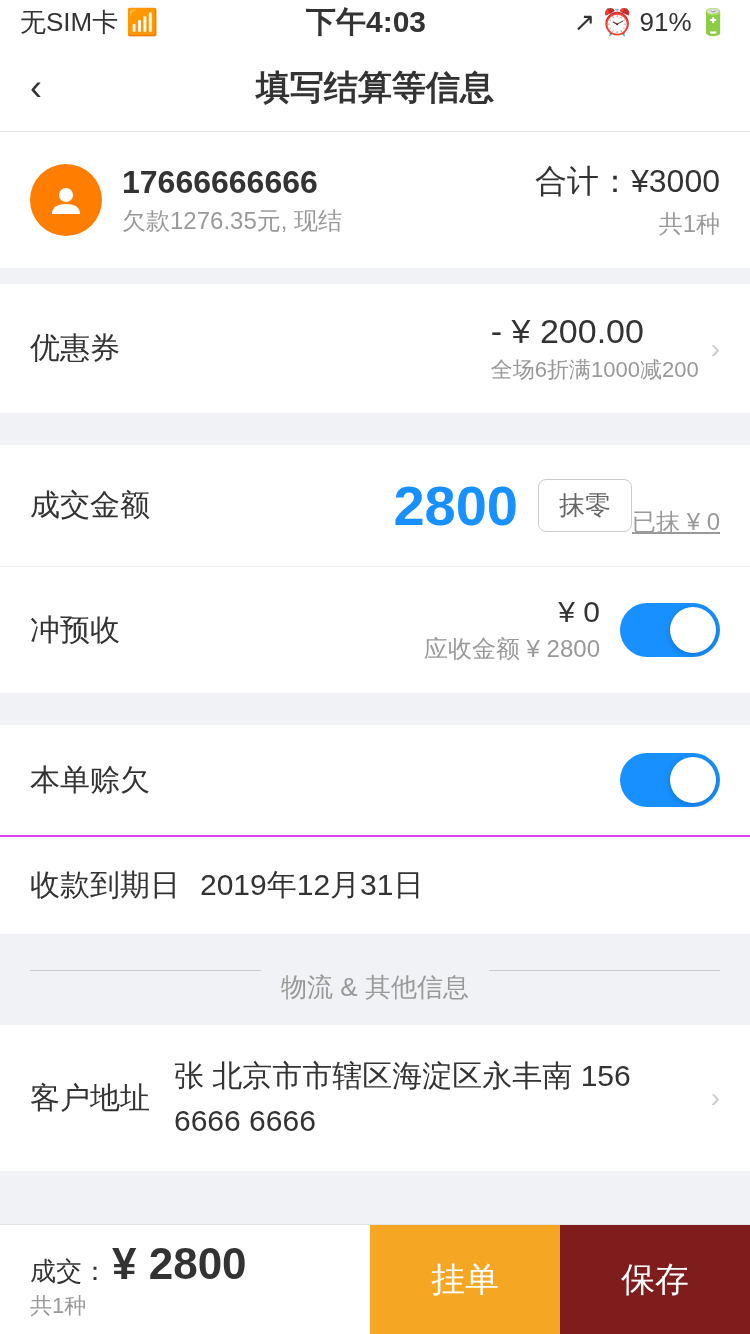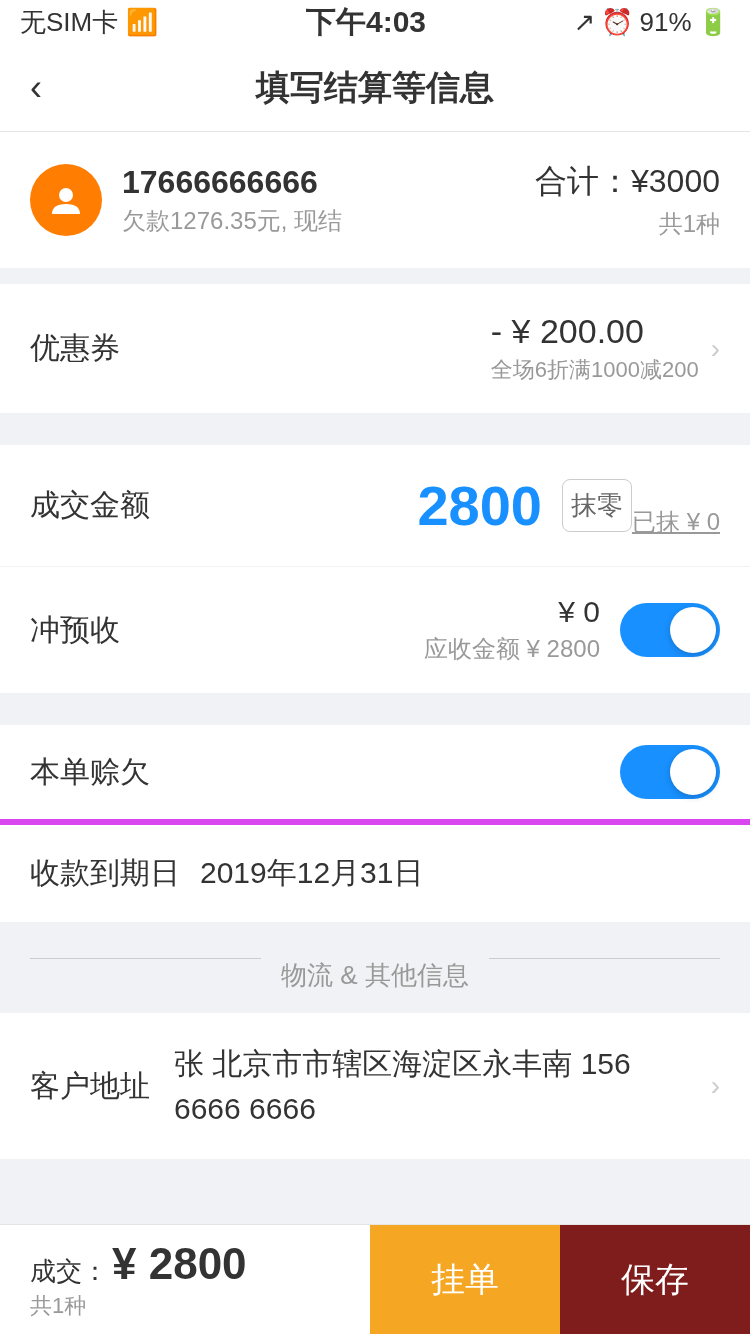--- a/index.html
+++ b/index.html
@@ -105,21 +105,21 @@
       display: flex;
       align-items: center;
       justify-content: space-between;
     }
     .row-label { font-size: 30px; color: #333; }
     .amount-right { display: flex; align-items: center; gap: 20px; }
     .amount-value { font-size: 56px; color: #1890ff; font-weight: 600; }
     .round-zero-btn {
       border: 1px solid #ccc;
       border-radius: 8px;
-      padding: 8px 8px;
+      padding: 8px 20px;
       font-size: 26px;
       color: #666;
       background: #fff;
       cursor: pointer;
     }
     .amount-sub { font-size: 24px; color: #999; margin-top: 12px; text-align: left; text-decoration: underline; }
 
     
     .precharge-row {
       background: #fff;
@@ -152,36 +152,36 @@
       border-radius: 50%;
       background: #fff;
       top: 4px;
       right: 4px;
       box-shadow: 0 2px 6px rgba(0,0,0,0.2);
     }
 
     
     .credit-row {
       background: #fff;
-      padding: 20px 30px;
+      padding: 28px 30px;
       display: flex;
       align-items: center;
       justify-content: space-between;
       margin-top: 16px;
       text-align: right;
     }
     .credit-label { font-size: 30px; color: #333; }
 
     
     .duedate-row {
       background: #fff;
       padding: 28px 30px;
       display: flex;
       align-items: center;
-      border-top: 6px solid #d946ef;
+      border-top: 2px solid #d946ef;
     }
     .duedate-label { font-size: 30px; color: #333; margin-right: 20px; }
     .duedate-value { font-size: 30px; color: #333; }
 
     
     .logistics-divider {
       background: #f0f2f5;
       display: flex;
       align-items: flex-start;
       justify-content: center;

